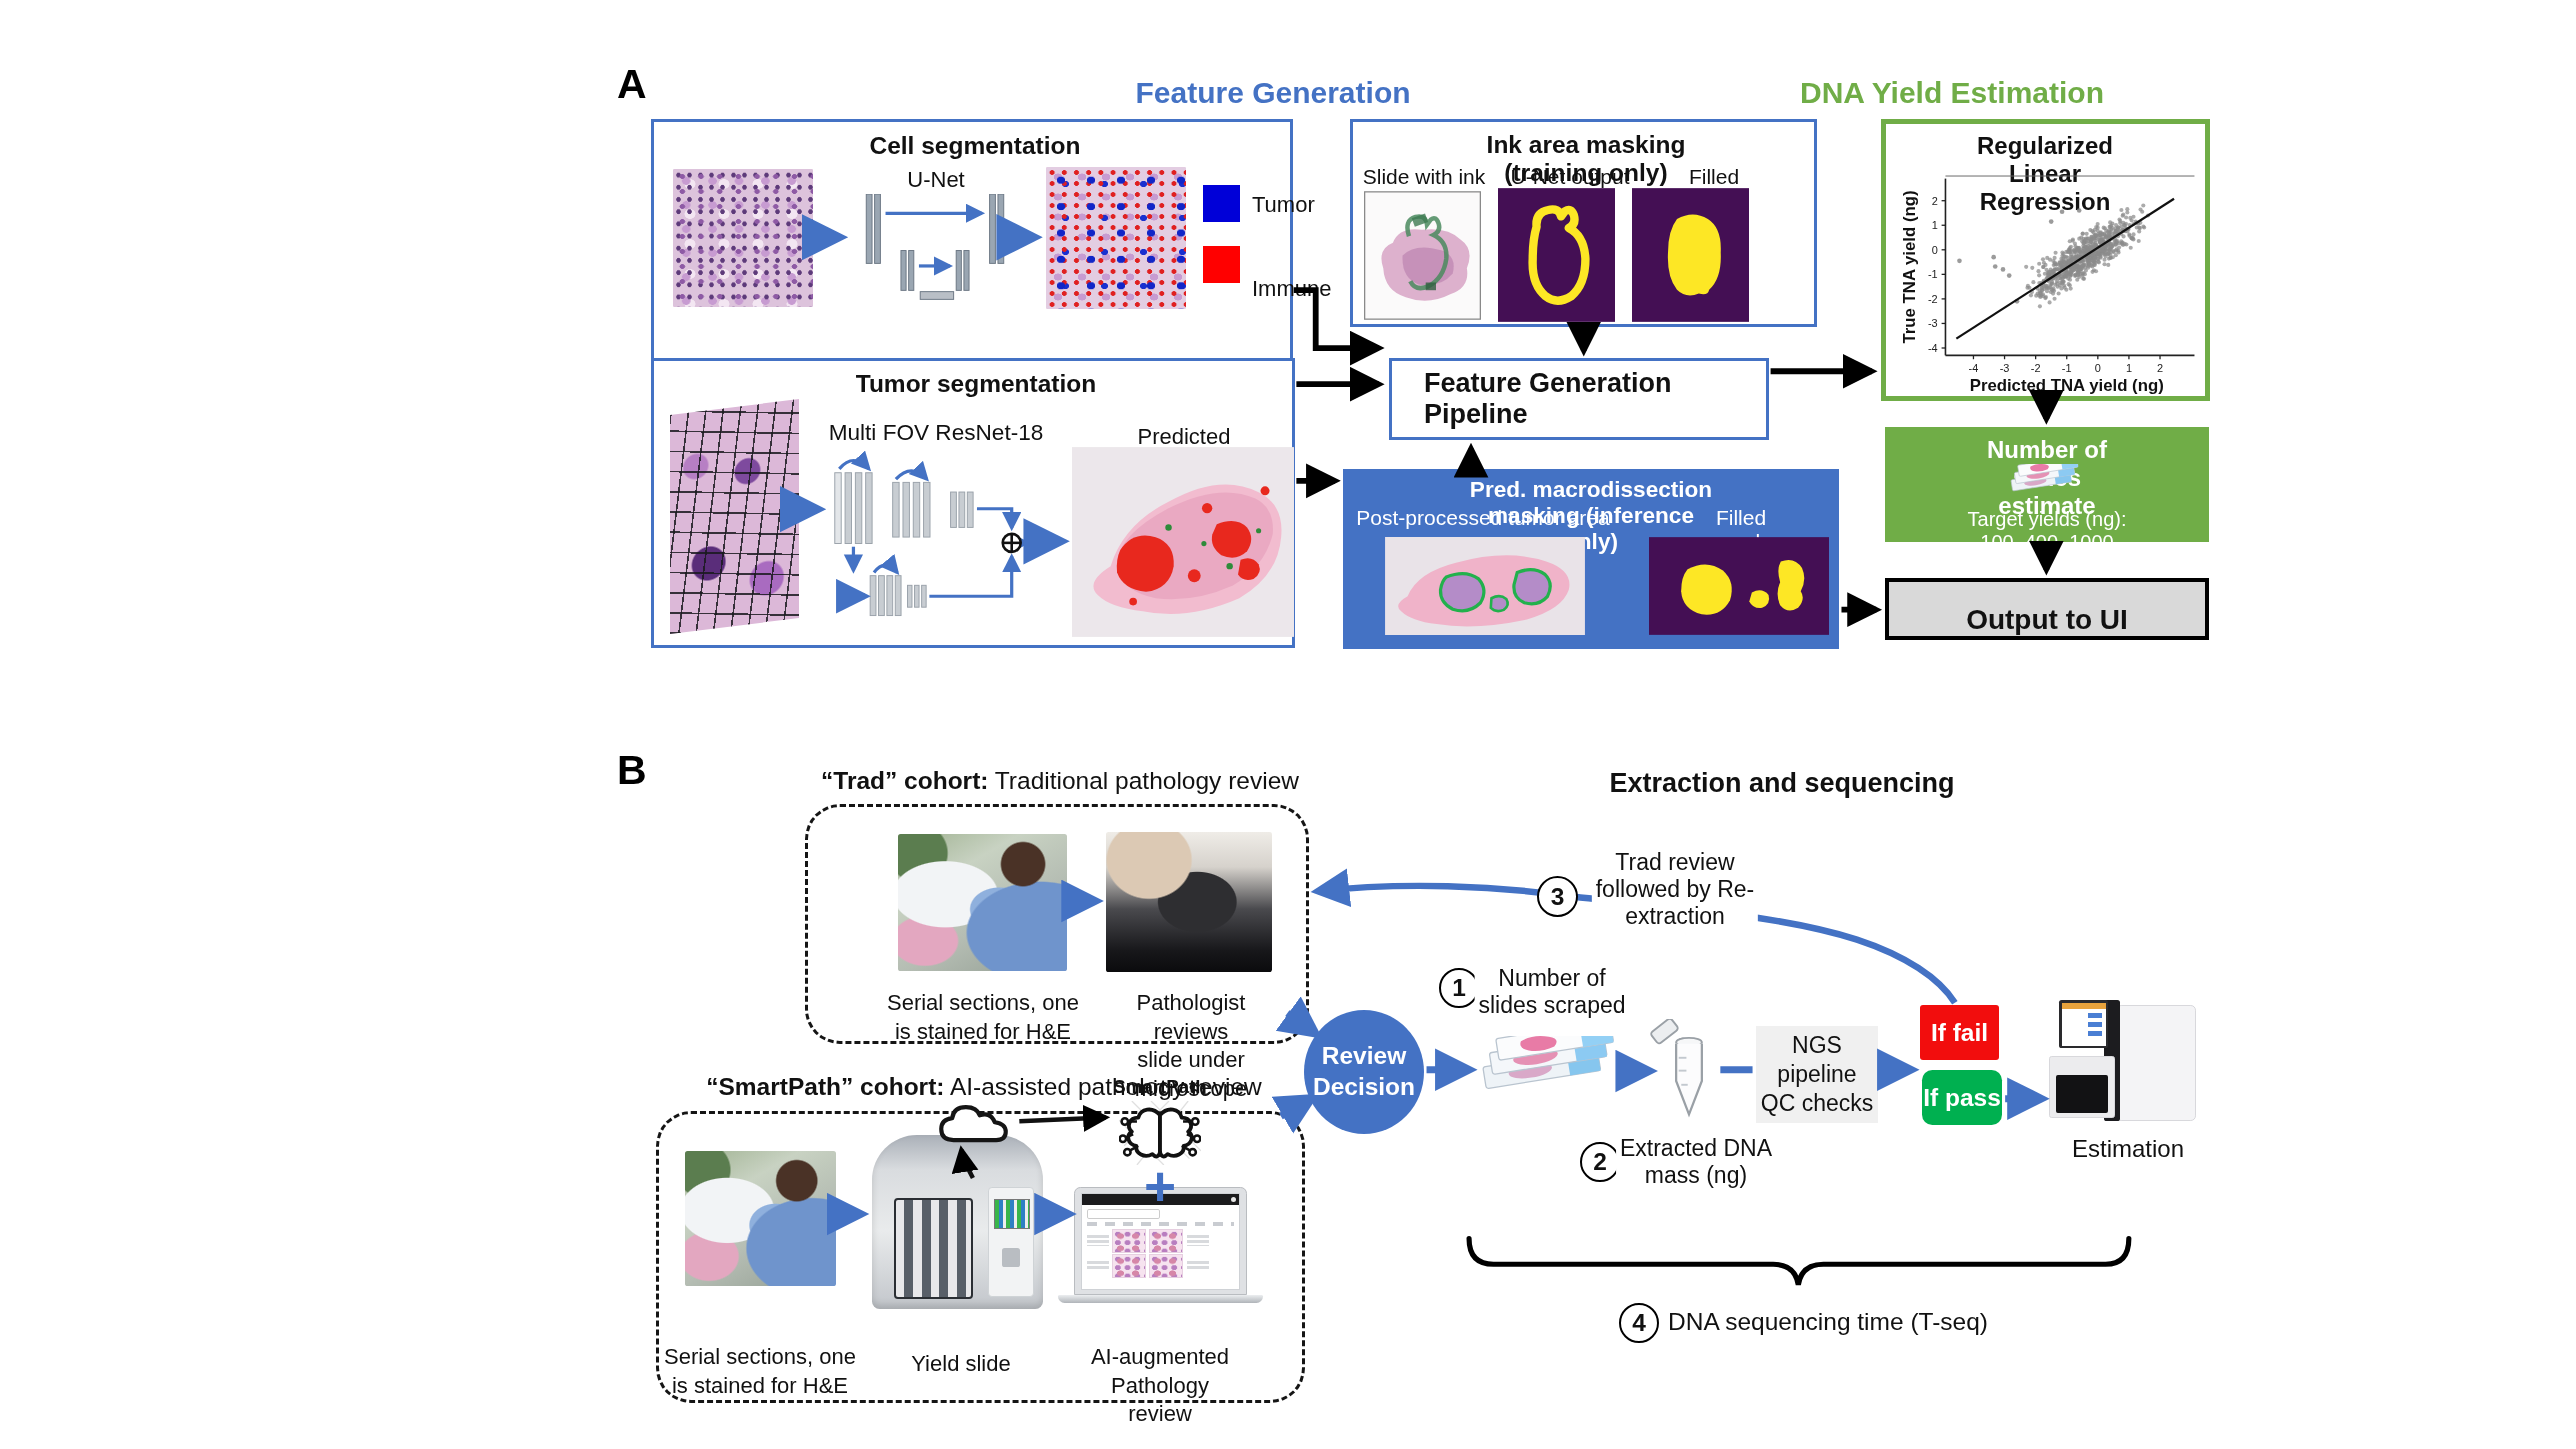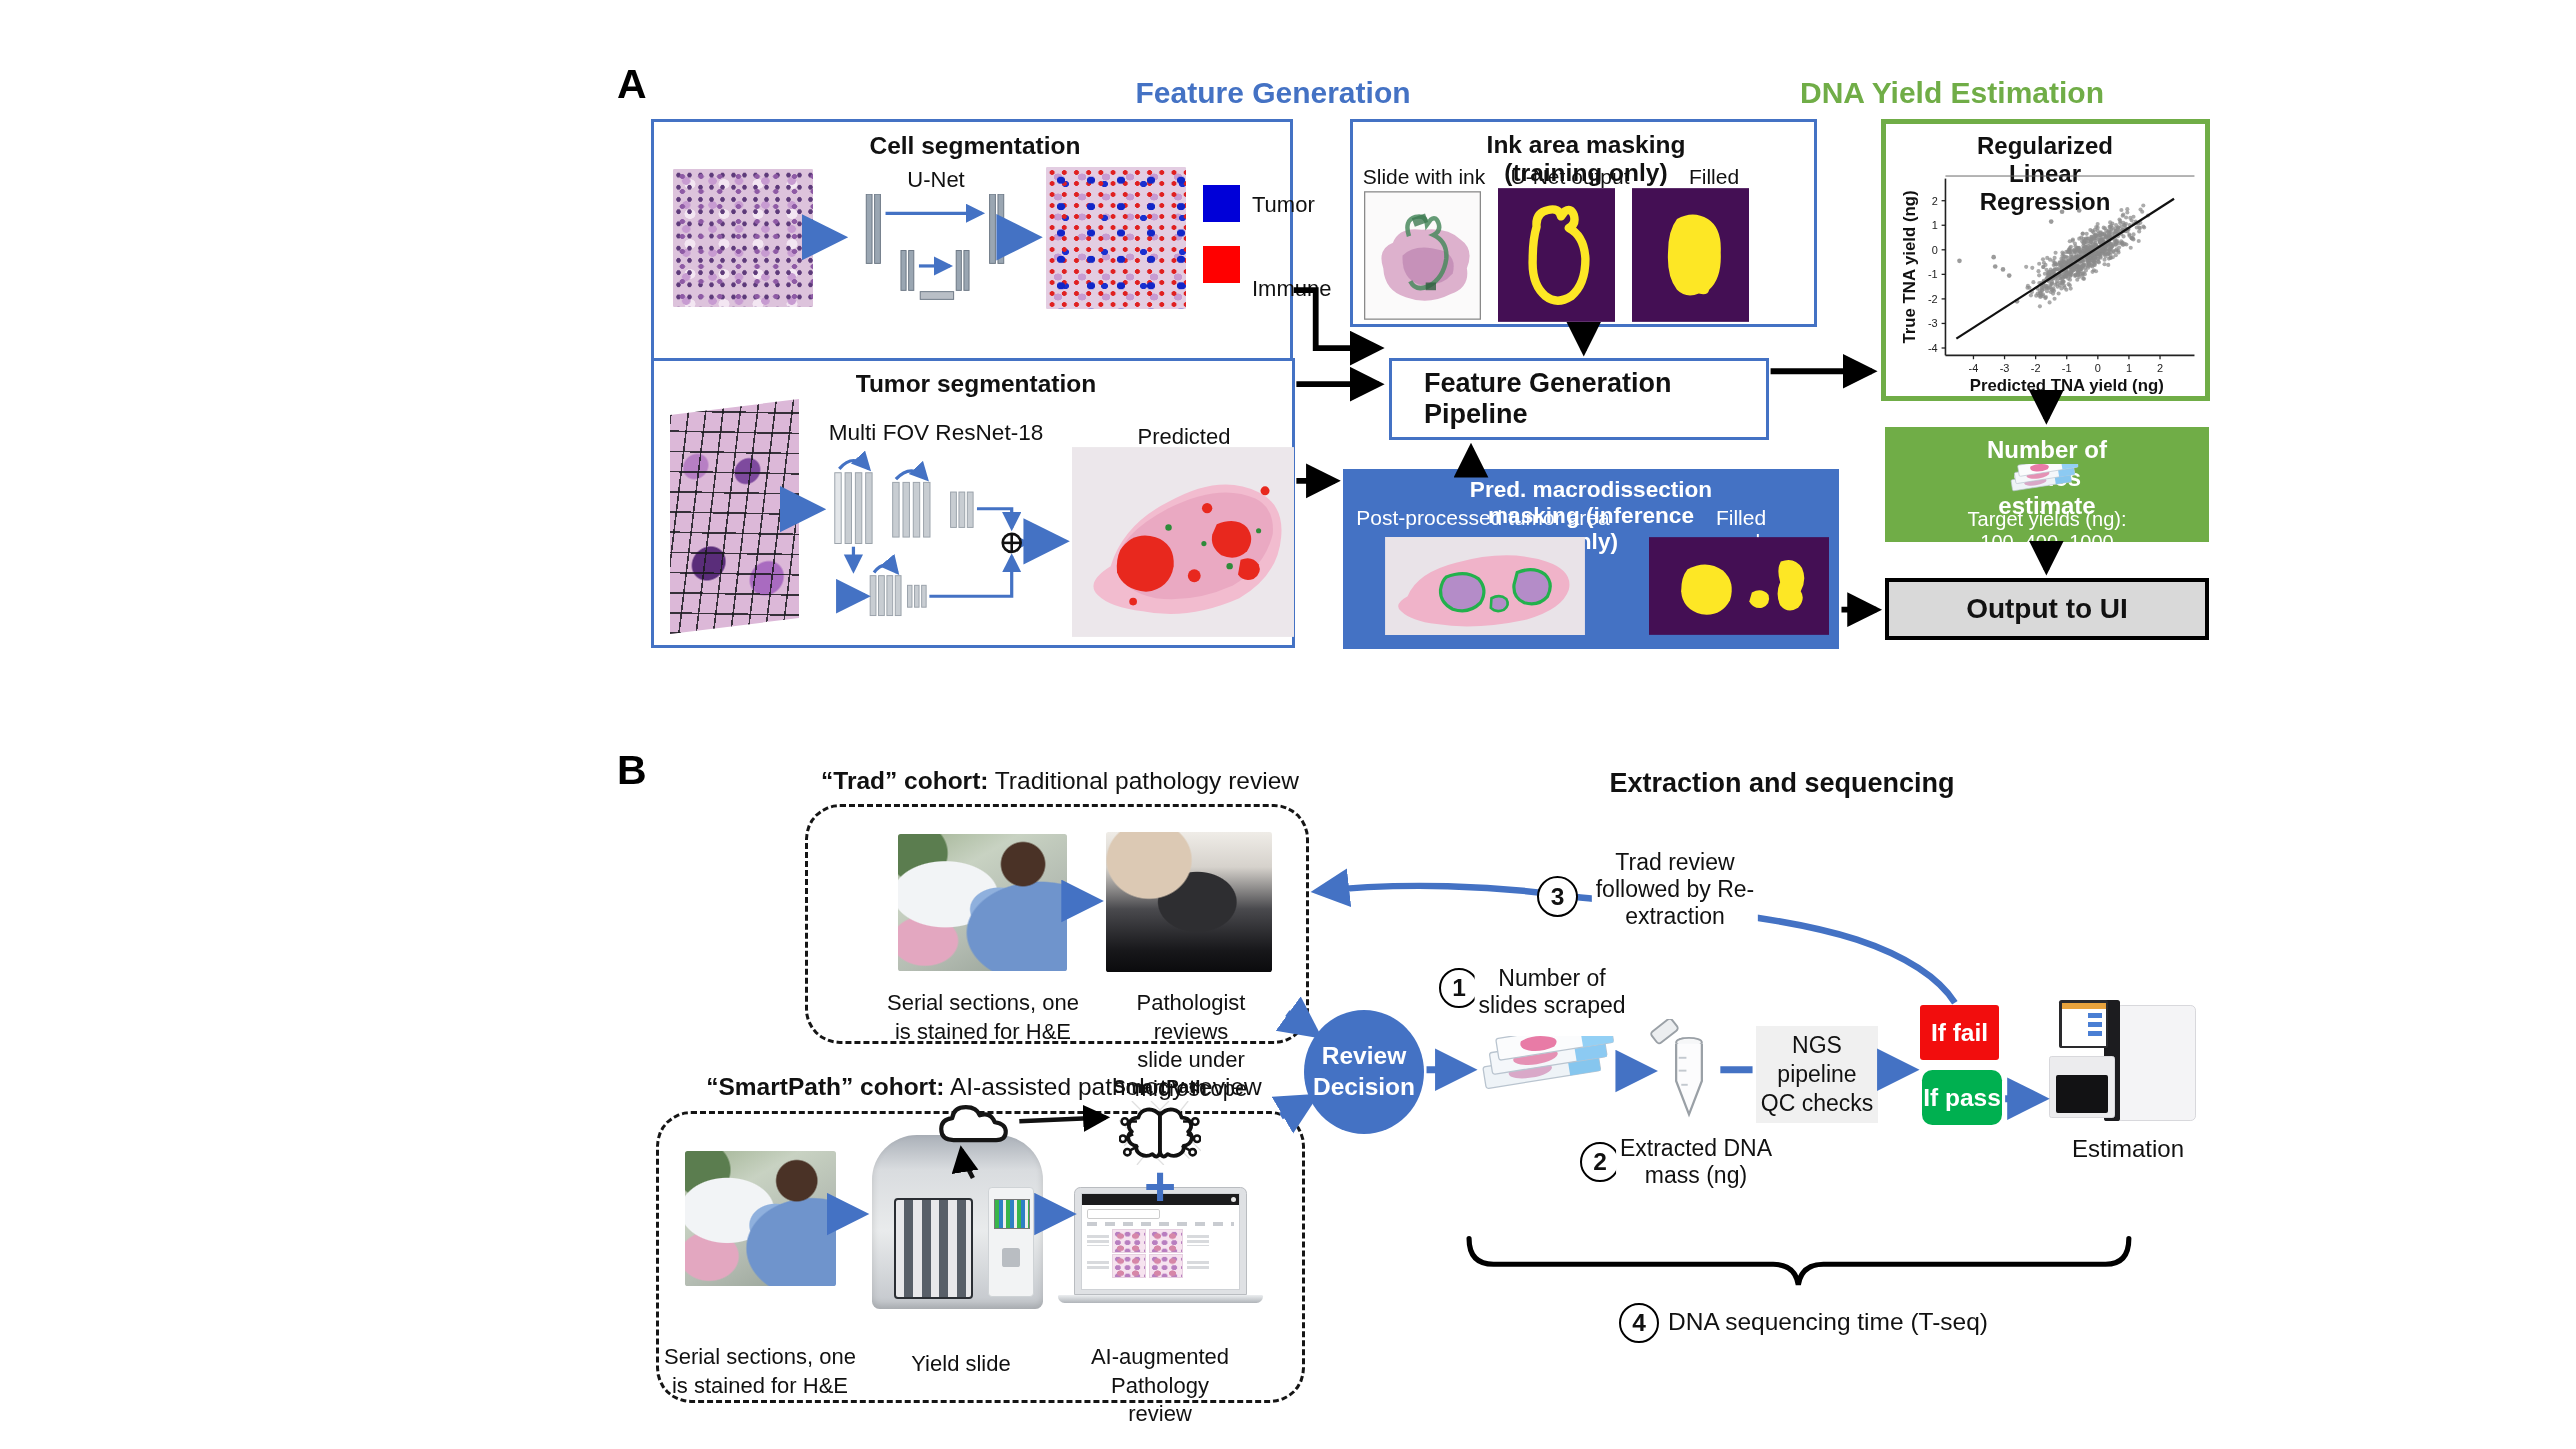--- a/index.html
+++ b/index.html
@@ -1039,21 +1039,21 @@
   </div>
 
   <div class="abs" style="left:1885px;top:427px;width:324px;height:115px;background:#70AD47;">
     <div class="abs cx whitebold" style="left:162px;top:9px;font-size:24px;">Number of slides estimate</div>
     <svg class="abs" style="left:117px;top:37px;" width="90" height="43" viewBox="0 0 230 130">
       <use href="#slides-sym"></use>
     </svg>
     <div class="abs cx" style="left:162px;top:81px;font-size:20px;color:#fff;">Target yields (ng): 100, 400, 1000</div>
   </div>
 
-  <div class="abs" style="left:1885px;top:578px;width:324px;height:62px;background:#D9D9D9;border:4.5px solid #000;box-sizing:border-box;display:flex;align-items:center;justify-content:center;">
+  <div class="abs" style="left:1885px;top:578px;width:324px;height:62px;background:#D9D9D9;border:4.5px solid #000;box-sizing:border-box;display:flex;align-items:flex-end;justify-content:center;">
     <span style="font-size:28px;font-weight:bold;">Output to UI</span>
   </div>
 
   <div class="abs panel-letter" style="left:617px;top:747px;">B</div>
 
   <div class="abs cx" style="left:1060px;top:767px;font-size:24.5px;white-space:nowrap;">
     <span class="bold">“Trad” cohort:</span><span> Traditional pathology review</span>
   </div>
   <div class="abs cx bold" style="left:1782px;top:768px;font-size:27px;white-space:nowrap;">Extraction and sequencing</div>
 

